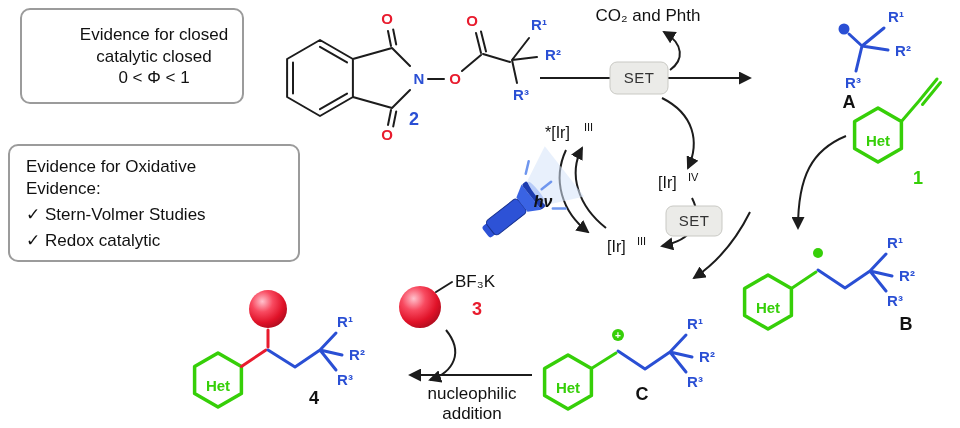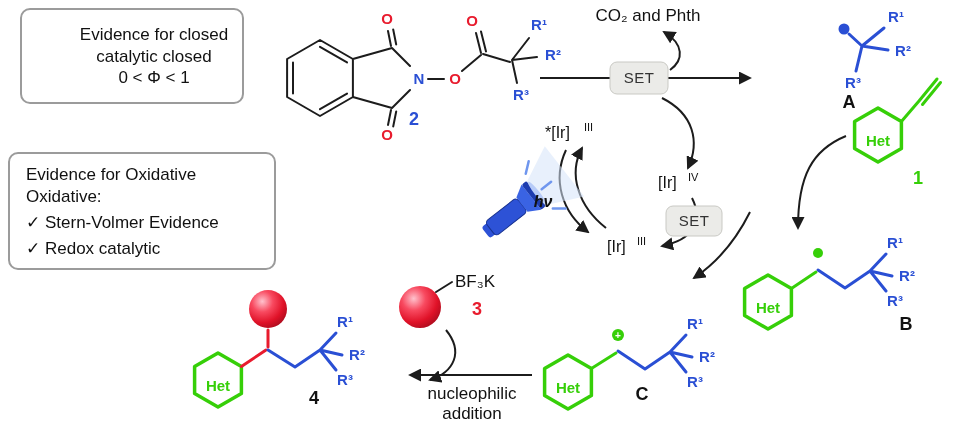--- a/index.html
+++ b/index.html
@@ -1,20 +1,20 @@
 <!DOCTYPE html>
 <html><head>
 <meta charset="utf-8">
 <style>
   html,body{margin:0;padding:0;background:#fff;}
   .canvas{position:relative;width:960px;height:428px;background:#fff;overflow:hidden;
           font-family:"Liberation Sans",sans-serif;color:#111;}
   .evidence-box{position:absolute;border:2px solid #9b9b9b;border-radius:10px;background:#fff;box-sizing:border-box;}
   .box1{left:20px;top:8px;width:224px;height:96px;display:flex;flex-direction:column;align-items:center;justify-content:center;padding-left:44px;}
-  .box2{left:8px;top:152px;width:268px;height:118px;padding:10px 8px 0 16px;}
+  .box2{left:8px;top:144px;width:292px;height:118px;padding:10px 8px 0 16px;}
   .ev-line{font-size:17px;line-height:1.3;}
   .box1 .ev-line{text-align:center;}
   .ev-formula{font-size:17px;margin-top:0;text-align:center;}
   .ev-item{font-size:17px;line-height:1.3;margin-top:4px;}
   svg{position:absolute;left:0;top:0;}
   .bond{stroke:#1c1c1c;stroke-width:2;fill:none;stroke-linecap:round;stroke-linejoin:round;}
   .bond-blue{stroke:#2a4fd4;stroke-width:3;fill:none;stroke-linecap:round;stroke-linejoin:round;}
   .bond-green{stroke:#36cf08;stroke-width:3;fill:none;stroke-linecap:round;}
   .bond-red{stroke:#e81b2d;stroke-width:3;fill:none;stroke-linecap:round;}
   .hex{stroke:#36cf08;stroke-width:3.5;fill:none;stroke-linejoin:round;}
@@ -40,22 +40,22 @@
 <div class="canvas">
 
   <div class="evidence-box box1">
     <div class="ev-line">Evidence for closed</div>
     <div class="ev-line">catalytic closed</div>
     <div class="ev-formula">0 &lt; Φ &lt; 1</div>
   </div>
 
   <div class="evidence-box box2">
     <div class="ev-line">Evidence for Oxidative</div>
-    <div class="ev-line">Oxidative:</div>
-    <div class="ev-item">✓ Stern-Volmer Evidence</div>
+    <div class="ev-line">Evidence:</div>
+    <div class="ev-item">✓ Stern-Volmer Studies</div>
     <div class="ev-item">✓ Redox catalytic</div>
   </div>
 
   <svg width="960" height="428" viewBox="0 0 960 428">
     <defs>
       <marker id="ah" viewBox="0 0 10 10" refX="8.5" refY="5" markerWidth="6.5" markerHeight="6.5" orient="auto">
         <path d="M0,0 L10,5 L0,10 Z" fill="#1c1c1c"></path>
       </marker>
       <radialGradient id="sphereGrad" cx="0.35" cy="0.3" r="0.8">
         <stop offset="0" stop-color="#ffc2cd"></stop>

